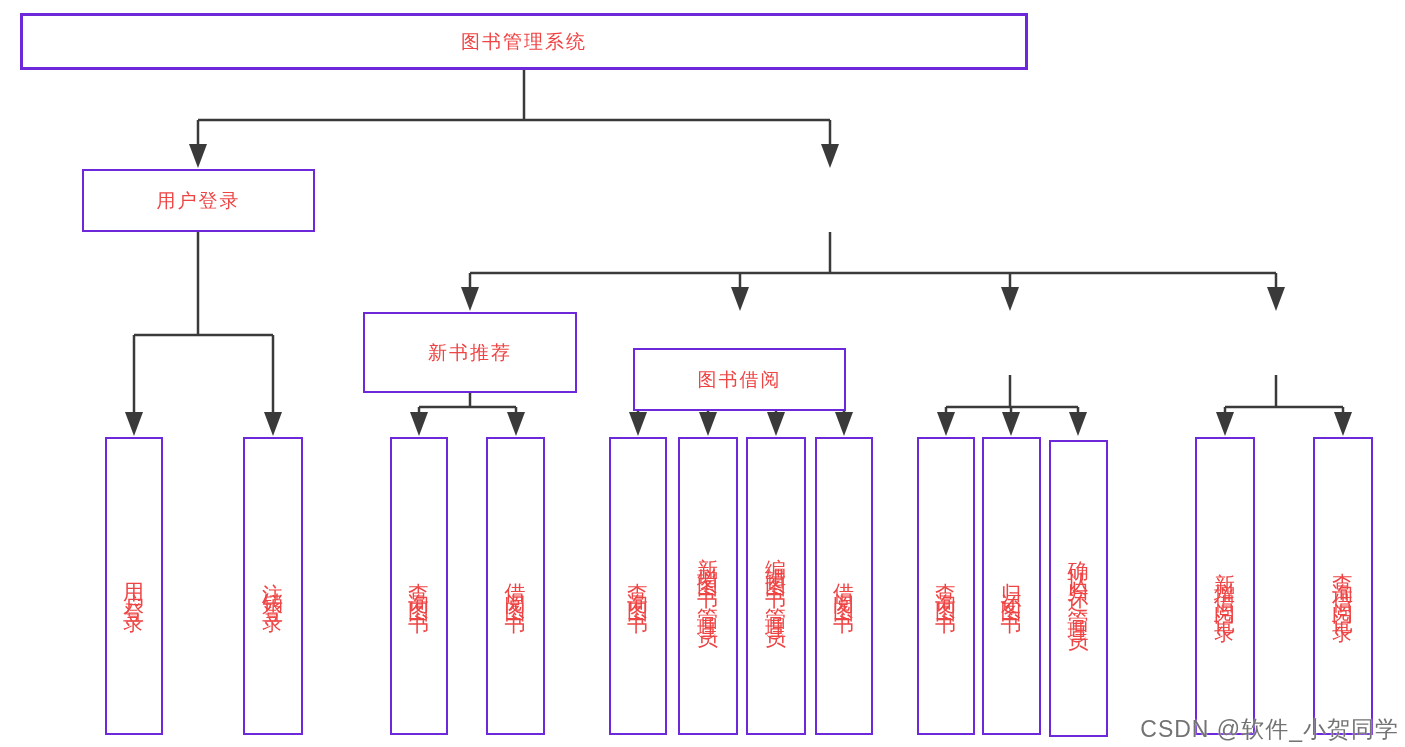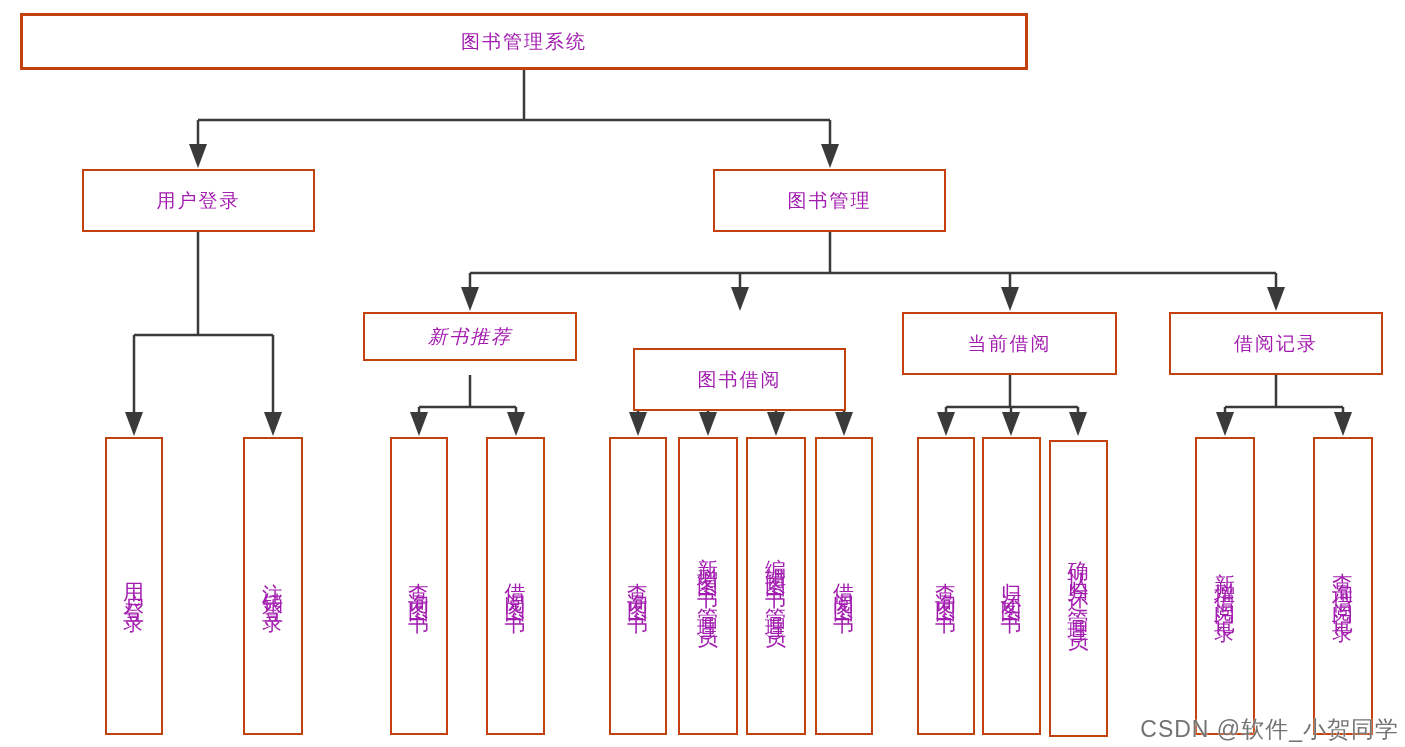--- a/index.html
+++ b/index.html
@@ -19,22 +19,22 @@
     position: absolute;
     left: 0;
     top: 0;
     width: 1405px;
     height: 747px;
   }
   .node {
     position: absolute;
     box-sizing: border-box;
     background: #ffffff;
-    border: 2px solid #c2410c;
-    color: #a21caf;
+    border: 2px solid #6d28d9;
+    color: #ef4444;
     display: flex;
     align-items: center;
     justify-content: center;
     text-align: center;
   }
   .node.root {
     border-width: 3px;
     font-size: 19px;
     letter-spacing: 2px;
   }
@@ -132,26 +132,23 @@
       <path d="M1011,436 L1002,412 L1020,412 Z"></path>
       <path d="M1078,436 L1069,412 L1087,412 Z"></path>
       <path d="M1225,436 L1216,412 L1234,412 Z"></path>
       <path d="M1343,436 L1334,412 L1352,412 Z"></path>
     </g>
   </svg>
 
   <div class="node root" style="left:20px; top:13px; width:1008px; height:57px;">图书管理系统</div>
 
   <div class="node h" style="left:82px; top:169px; width:233px; height:63px;">用户登录</div>
-  <div class="node h" style="left:713px; top:169px; width:233px; height:63px;">图书管理</div>
 
-  <div class="node h" style="left:363px; top:312px; width:214px; height:49px;font-style:italic;">新书推荐</div>
+  <div class="node h" style="left:363px; top:312px; width:214px; height:81px;">新书推荐</div>
   <div class="node h" style="left:633px; top:312px; width:213px; height:63px;margin-top:36px;">图书借阅</div>
-  <div class="node h" style="left:902px; top:312px; width:215px; height:63px;">当前借阅</div>
-  <div class="node h" style="left:1169px; top:312px; width:214px; height:63px;">借阅记录</div>
 
   <div class="node v" style="left:105px; top:437px; width:58px; height:298px;">用户登录</div>
   <div class="node v" style="left:243px; top:437px; width:60px; height:298px;">注销登录</div>
 
   <div class="node v" style="left:390px; top:437px; width:58px; height:298px;">查询图书</div>
   <div class="node v" style="left:486px; top:437px; width:59px; height:298px;">借阅图书</div>
 
   <div class="node v" style="left:609px; top:437px; width:58px; height:298px;">查询图书</div>
   <div class="node v" style="left:678px; top:437px; width:60px; height:298px;">新增图书（管理员）</div>
   <div class="node v" style="left:746px; top:437px; width:60px; height:298px;">编辑图书（管理员）</div>

